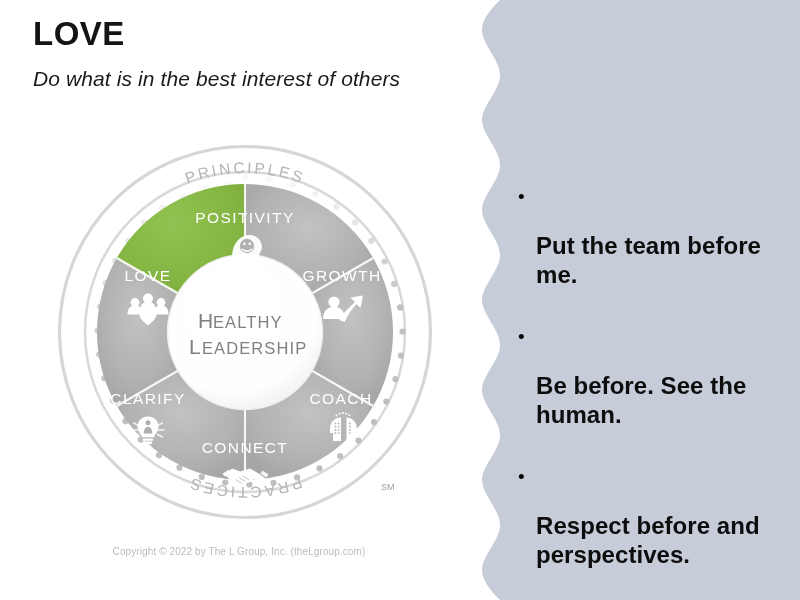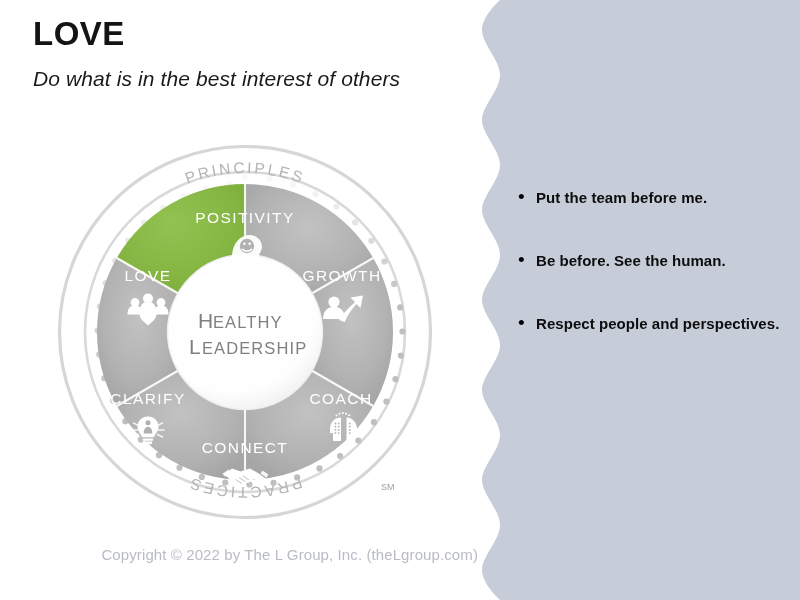--- a/index.html
+++ b/index.html
@@ -120,35 +120,36 @@
   .bullet-row:last-child { margin-bottom: 0; }
   .bullet-dot {
     flex: 0 0 auto;
     width: 18px;
     font-size: 19px;
     line-height: 27px;
     color: #000000;
   }
   .bullet-text {
     flex: 1 1 auto;
-    font-size: 15px;
+    font-size: 24px;
     font-weight: bold;
     line-height: 29px;
     color: #0d0d0d;
     letter-spacing: 0.05px;
+    margin-top: 48px;
   }
 
   
   .copyright {
     position: absolute;
     left: 0;
     top: 546px;
     width: 478px;
-    text-align: right;
-    font-size: 15px;
+    text-align: center;
+    font-size: 10px;
     color: #b9bcc4;
     letter-spacing: 0.1px;
   }
 </style>
 </head>
 <body>
 
 <div class="slide">
 
   <div class="side-panel">
@@ -446,19 +447,19 @@
       <span class="bullet-text">Put the team before me.</span>
     </div>
 
     <div class="bullet-row">
       <span class="bullet-dot">•</span>
       <span class="bullet-text">Be before. See the human.</span>
     </div>
 
     <div class="bullet-row">
       <span class="bullet-dot">•</span>
-      <span class="bullet-text">Respect people and perspectives.</span>
+      <span class="bullet-text">Respect before and perspectives.</span>
     </div>
   </div>
 
   <div class="copyright">Copyright © 2022 by The L Group, Inc. (theLgroup.com)</div>
 
 </div>
 
 </body></html>

